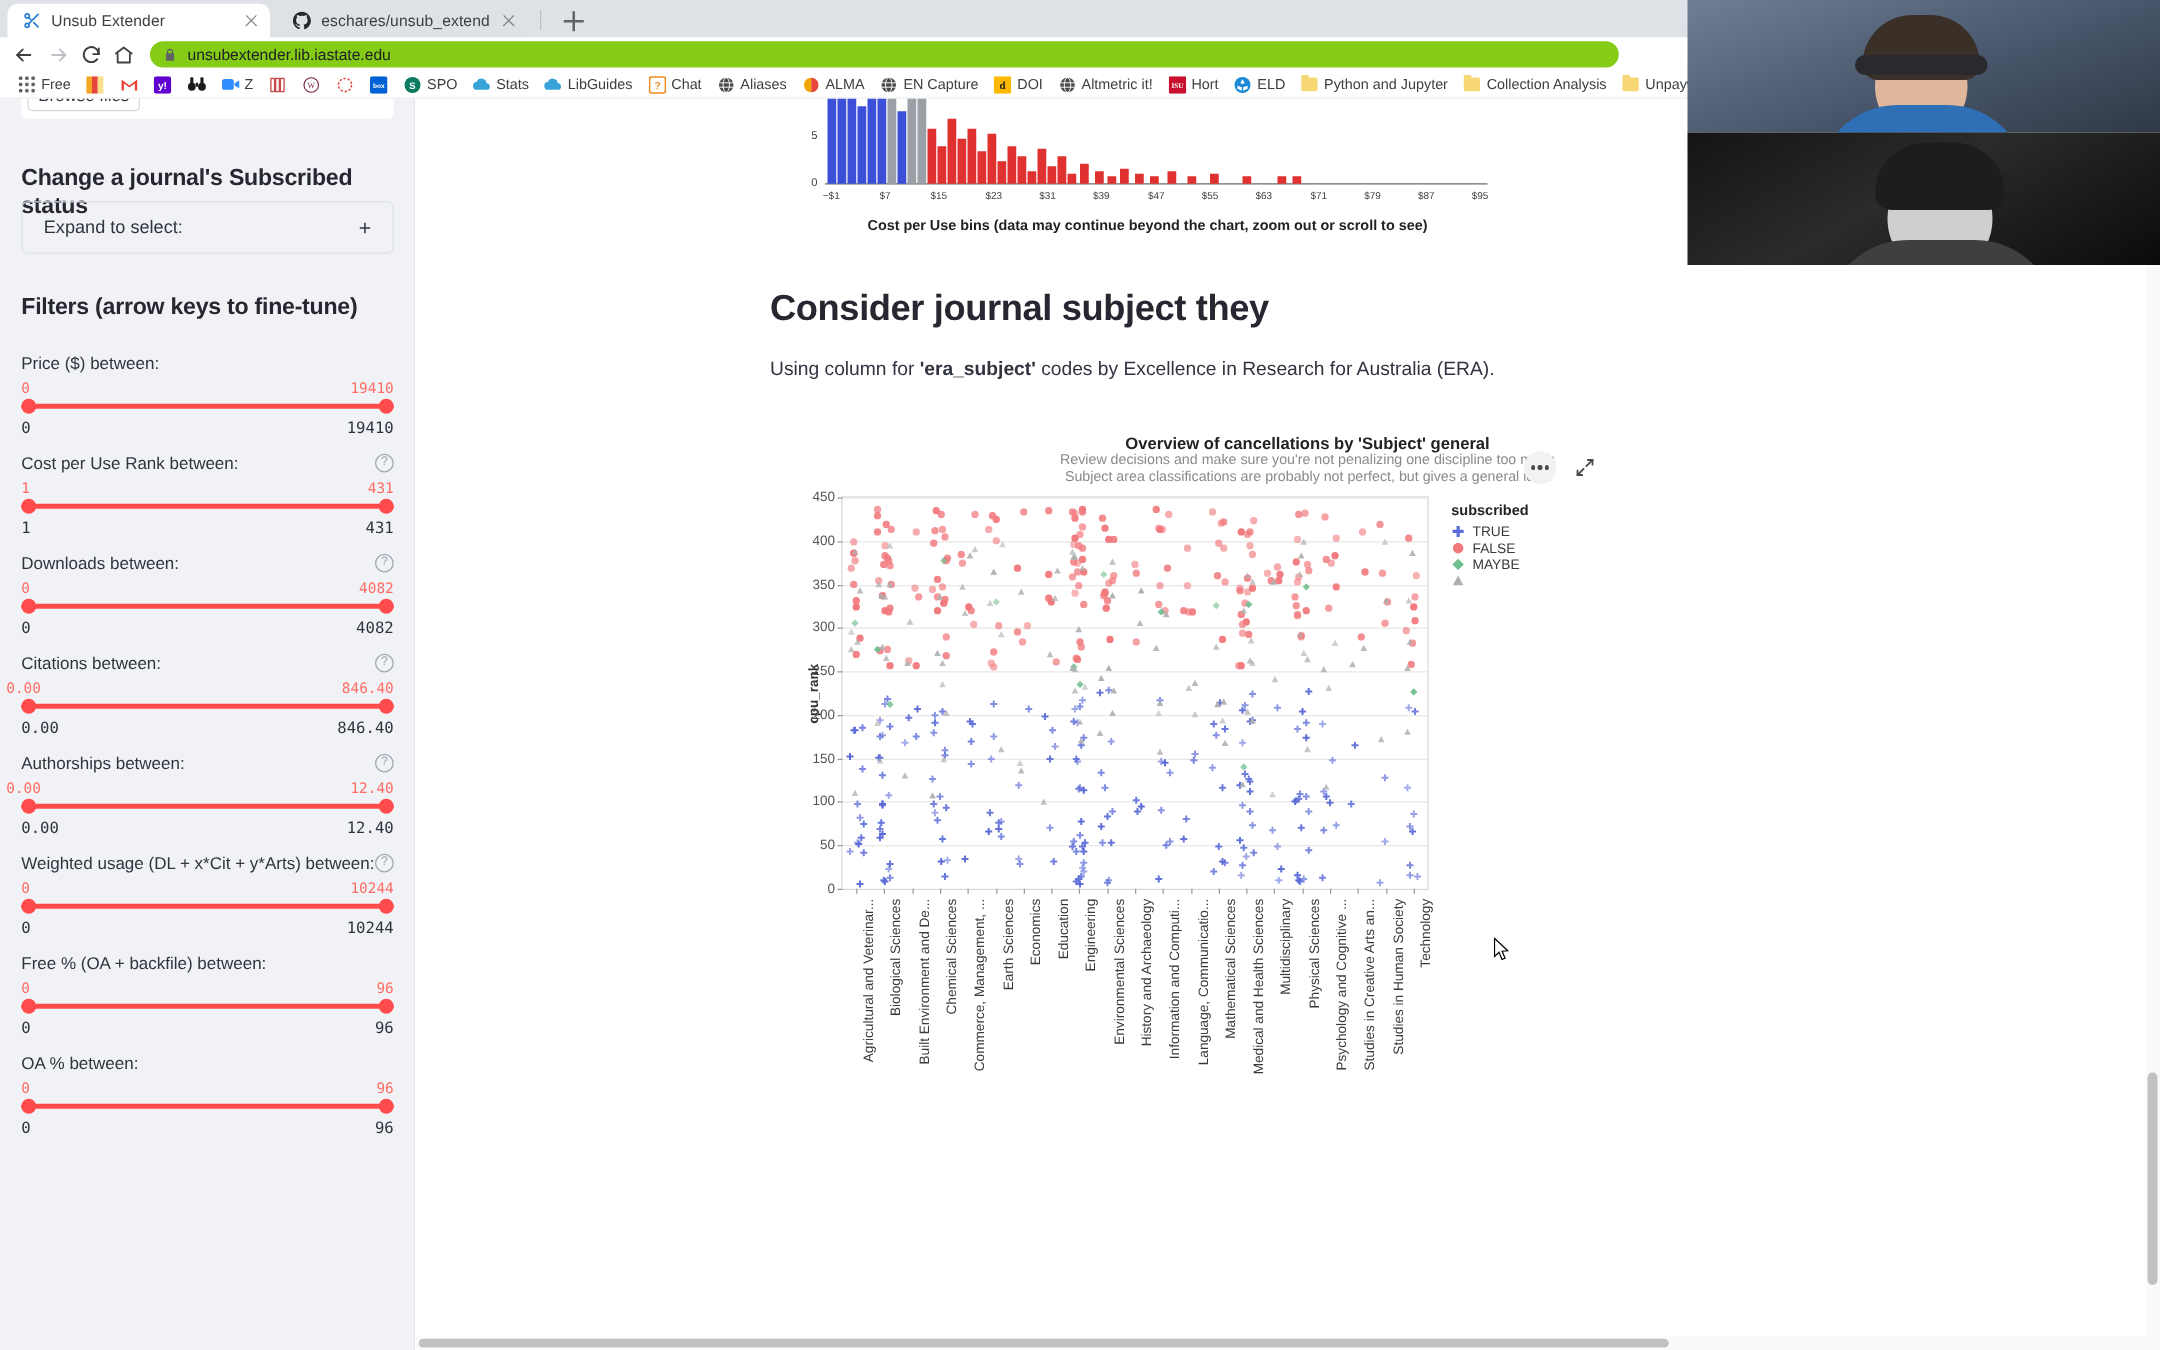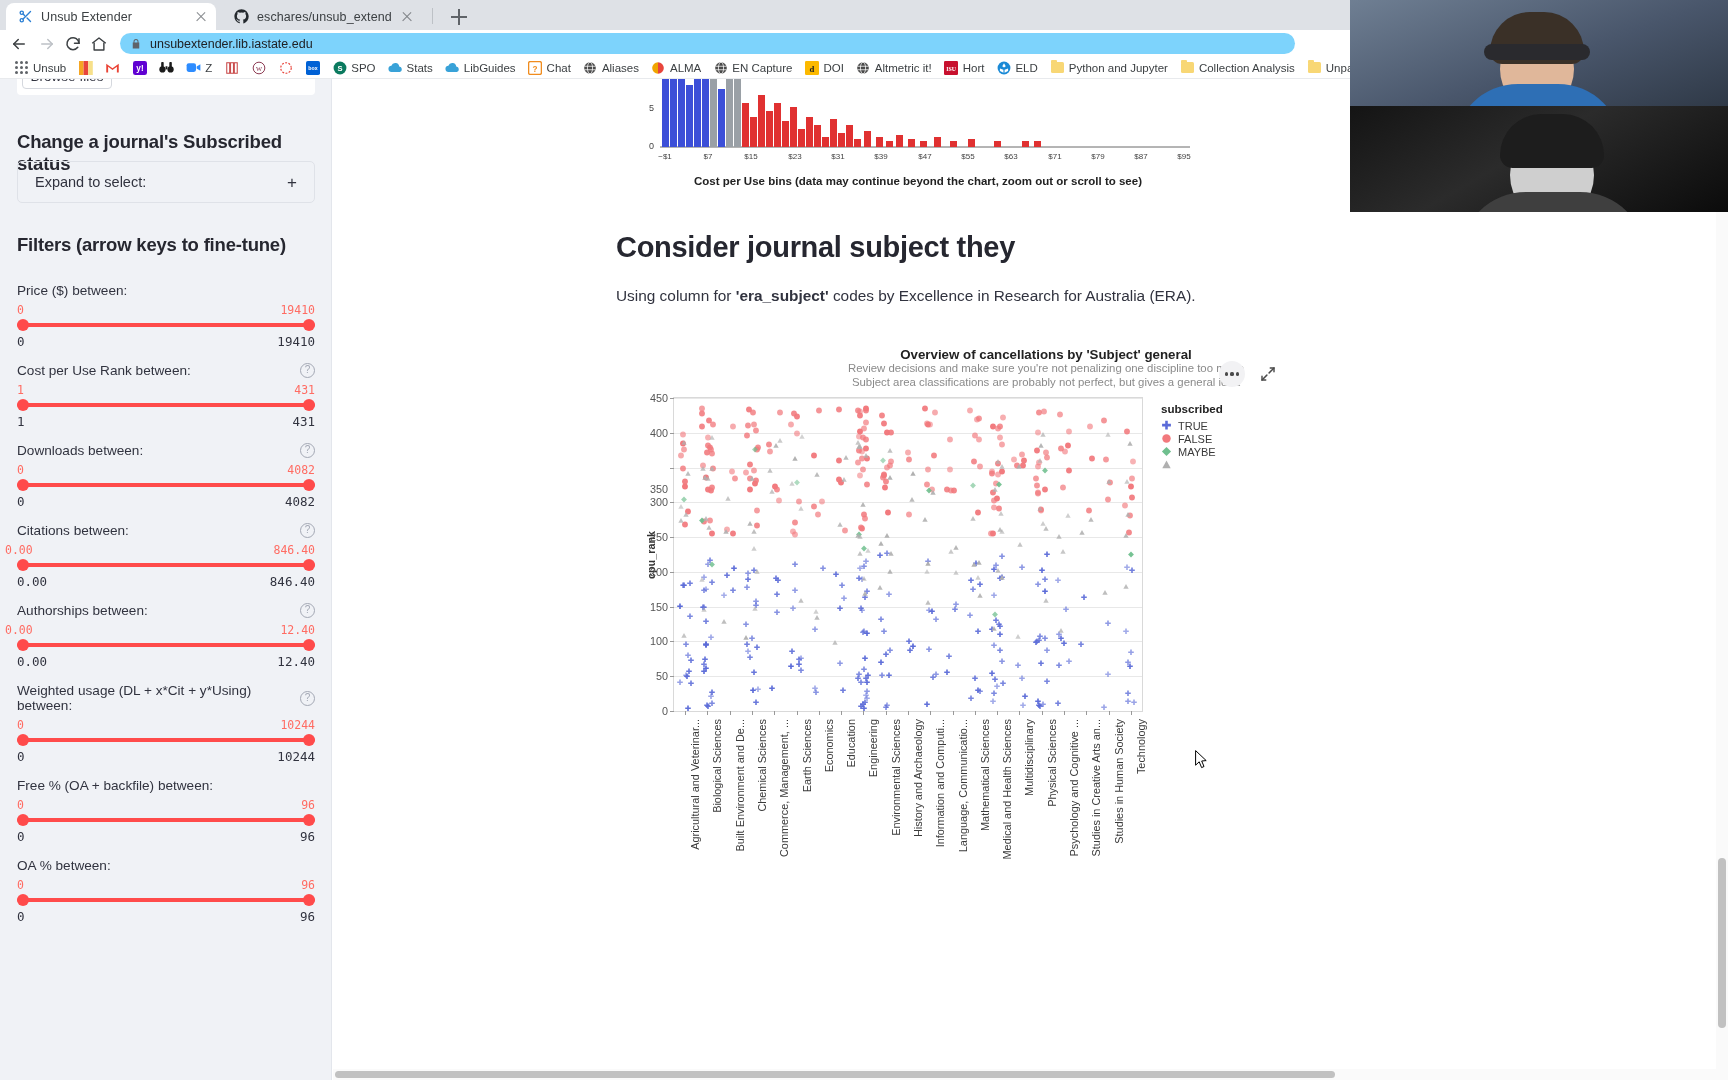--- a/index.html
+++ b/index.html
@@ -45,21 +45,21 @@
   .newtab::before { left: 3px; top: 10.2px; width: 16px; height: 1.6px; }
   .newtab::after  { left: 10.2px; top: 3px; width: 1.6px; height: 16px; }
 
   .chrome-toolbar {
     position: absolute; top: 30px; left: 0; width: 1728px; height: 27px;
     background: #ffffff;
   }
   .nav-ico { position: absolute; top: 5px; width: 18px; height: 18px; color: #5f6368; }
   .omnibox {
     position: absolute; left: 120px; top: 3px; width: 1175px; height: 21px;
-    background: #7dd3fc; border-radius: 11px;
+    background: #84cc16; border-radius: 11px;
     display: flex; align-items: center; padding: 0 10px; gap: 8px;
     font-size: 12.5px; color: #202124;
   }
   .omni-actions { position: absolute; right: 0; top: 0; height: 27px; display: flex; align-items: center; gap: 10px; padding-right: 6px; }
   .omni-actions > span { display: inline-flex; width: 18px; height: 18px; align-items: center; justify-content: center; }
 
   .bookmarks {
     position: absolute; top: 57px; left: 0; width: 1728px; height: 22px;
     background: #ffffff; display: flex; align-items: center;
     gap: 0px; padding-left: 8px; overflow: hidden;
@@ -341,21 +341,21 @@
             <i></i>
             <i></i>
             <i></i>
             <i></i>
             <i></i>
             <i></i>
             <i></i>
             <i></i>
           </span>
         </span>
-      <span>Unsub</span>
+      <span>Free</span>
     </div>
     <div class="bm">
         <span class="bmico">
           <svg width="14" height="14" viewBox="0 0 14 14">
             <rect x="0" y="0" width="4.6" height="14" fill="#f5a623"></rect>
             <rect x="4.6" y="0" width="4.6" height="14" fill="#e8453c"></rect>
             <rect x="9.2" y="0" width="4.6" height="14" fill="#f7e08a"></rect>
           </svg>
         </span>
       </div>
@@ -669,21 +669,21 @@
               <div class="knob hi"></div>
             </div>
           <div class="valrow">
               <span>0.00</span>
               <span>12.40</span>
             </div>
         </div>
 
         <div class="flt">
           <div class="flt-label-row">
-              <span class="flt-label">Weighted usage (DL + x*Cit + y*Using) between:</span>
+              <span class="flt-label">Weighted usage (DL + x*Cit + y*Arts) between:</span>
               <span class="help-ico">?</span>
             </div>
           <div class="minmax-row">
               <span>0</span>
               <span>10244</span>
             </div>
           <div class="slider">
               <div class="track"></div>
               <div class="knob lo"></div>
               <div class="knob hi"></div>
@@ -847,21 +847,21 @@
             <div class="gridline" style="top: 173.889px;"></div>
             <div class="ytick" style="top: 173.889px;">200</div>
             <div class="ytickmark" style="top: 173.889px;"></div>
             <div class="gridline" style="top: 139.111px;"></div>
             <div class="ytick" style="top: 139.111px;">250</div>
             <div class="ytickmark" style="top: 139.111px;"></div>
             <div class="gridline" style="top: 104.333px;"></div>
             <div class="ytick" style="top: 104.333px;">300</div>
             <div class="ytickmark" style="top: 104.333px;"></div>
             <div class="gridline" style="top: 69.5556px;"></div>
-            <div class="ytick" style="top: 69.5556px; margin-top: 21px;">350</div>
+            <div class="ytick" style="top: 69.5556px;">350</div>
             <div class="ytickmark" style="top: 69.5556px;"></div>
             <div class="gridline" style="top: 34.7778px;"></div>
             <div class="ytick" style="top: 34.7778px;">400</div>
             <div class="ytickmark" style="top: 34.7778px;"></div>
             <div class="gridline" style="top: 0px;"></div>
             <div class="ytick" style="top: 0px;">450</div>
             <div class="ytickmark" style="top: 0px;"></div>
             <div class="xtickmark" style="left: 11.1429px;"></div>
             <div class="xlabel" style="left: 15.1429px;">Agricultural and Veterinar...</div>
             <div class="xtickmark" style="left: 33.4286px;"></div>

